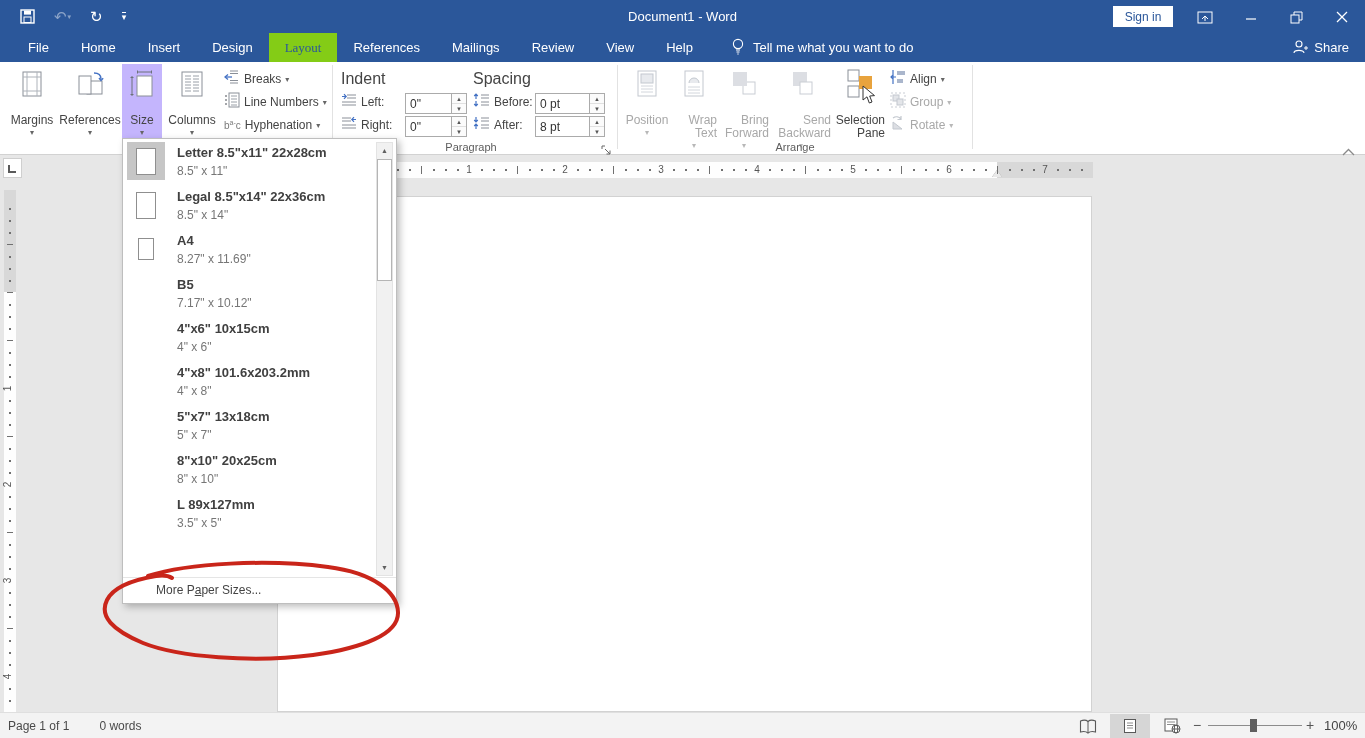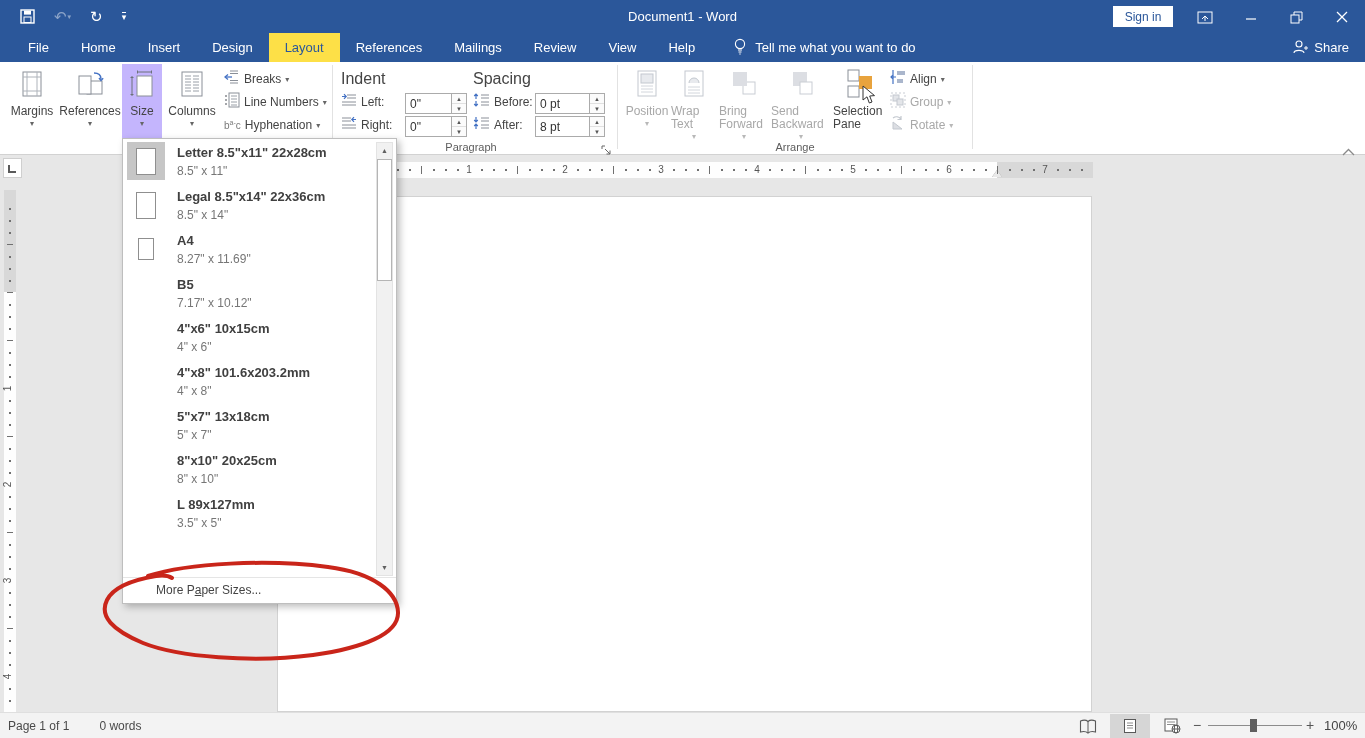--- a/index.html
+++ b/index.html
@@ -15,31 +15,31 @@
   .qat-custom{font-size:9px;color:#fff;border-top:1px solid #fff;padding-top:1px;line-height:6px;}
   .win-title{position:absolute;left:0;top:9px;width:100%;text-align:center;font-size:13px;color:#fff;}
   .signin{position:absolute;left:1113px;top:6px;width:60px;height:21px;background:#fff;color:#2b579a;
           font-size:12px;border:none;font-family:inherit;line-height:21px;text-align:center;}
   .tb-icon{position:absolute;top:8px;width:30px;height:18px;display:flex;align-items:center;justify-content:center;}
 
   
   .tabbar{position:absolute;left:0;top:33px;width:1365px;height:29px;background:#2b579a;display:flex;align-items:stretch;color:#fff;font-size:13px;}
   #tabs{display:flex;padding-left:12px;}
   .tab{padding:0 16px;line-height:29px;cursor:default;white-space:nowrap;}
-  .tab.active{background:#fde047;color:#2b579a;}
+  .tab.active{background:#84cc16;color:#2b579a;font-family:Liberation Serif, serif;}
   .tellme{display:flex;align-items:center;gap:8px;margin-left:22px;font-size:13px;}
   .share{position:absolute;right:16px;top:0;height:29px;display:flex;align-items:center;gap:6px;font-size:13px;}
 
   
   .ribbon{position:absolute;left:0;top:62px;width:1365px;height:93px;background:#fff;border-bottom:1px solid #d2d2d2;box-sizing:border-box;}
   .rsep{position:absolute;top:3px;width:1px;height:84px;background:#e2e2e2;}
   .grouplabel{position:absolute;top:79px;font-size:11px;color:#5d5d5d;text-align:center;}
   .bigbtn{position:absolute;top:2px;height:74px;display:flex;flex-direction:column;align-items:center;justify-content:flex-start;cursor:default;}
   .bigbtn svg{margin-top:5px;}
-  .blabel{font-size:12px;color:#444;margin-top:2px;line-height:13px;text-align:left;}
+  .blabel{font-size:12px;color:#444;margin-top:11px;line-height:13px;text-align:right;}
   .caret{font-size:8px;color:#666;line-height:8px;margin-top:2px;}
   .bigbtn.active-btn{background:#c4b5fd;}
   .smallrow{position:absolute;height:17px;display:flex;align-items:center;gap:4px;font-size:12px;color:#444;}
   .disabled .blabel, .smallrow.disabled, .disabled-txt{color:#a8a8a8 !important;}
   .disabled .caret, .smallrow.disabled .caret{color:#b8b8b8;}
   .rib-heading{position:absolute;top:8px;font-size:16px;color:#444;}
   .spinbox{position:absolute;height:21px;border:1px solid #ababab;background:#fff;box-sizing:border-box;display:flex;}
   .spin-input{border:none;outline:none;flex:1;font-size:12px;font-family:inherit;padding:0 0 0 4px;color:#333;width:100%;background:transparent;}
   .spin-btns{width:14px;border-left:1px solid #ababab;display:flex;flex-direction:column;}
   .spin-btns span{flex:1;font-size:6px;color:#555;display:flex;align-items:center;justify-content:center;background:#fbfbfb;}

